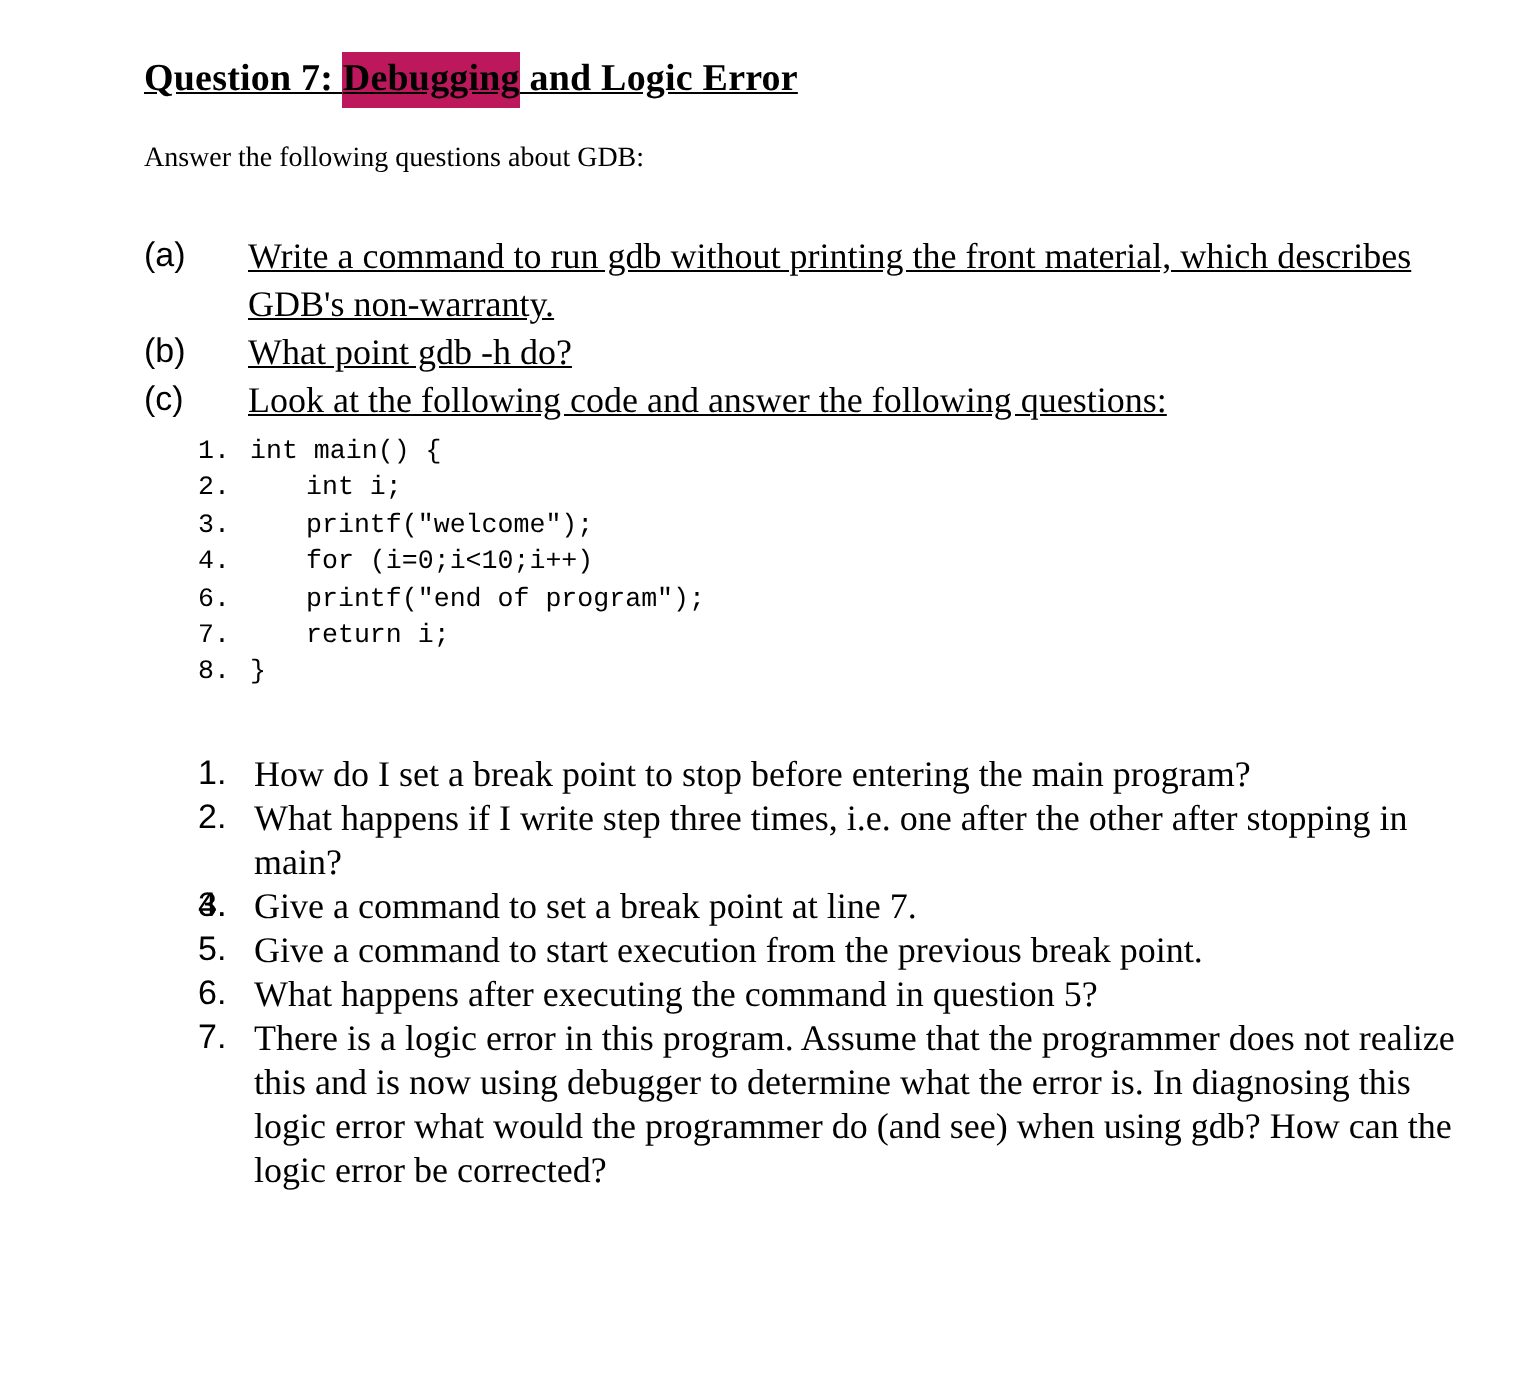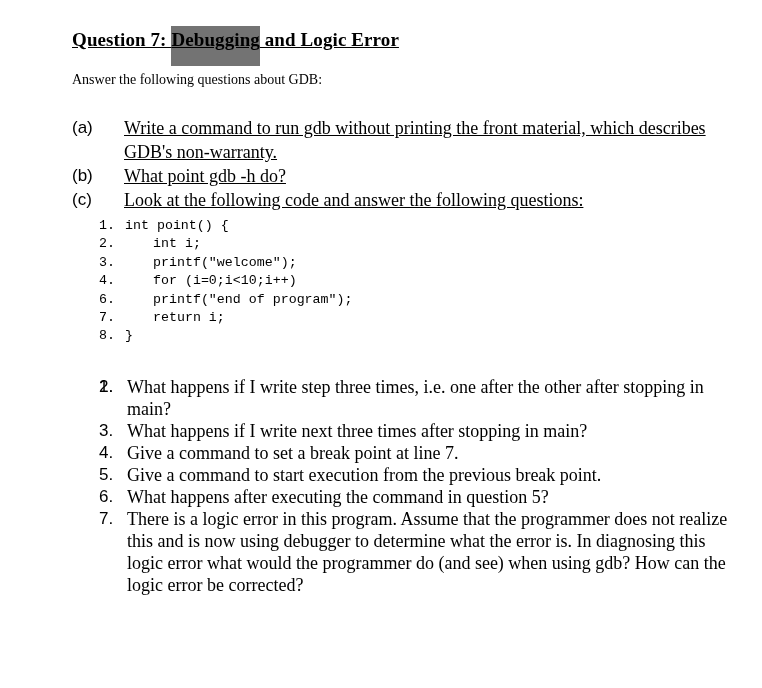--- a/index.html
+++ b/index.html
@@ -6,21 +6,21 @@
   body {
     width: 762px; height: 688px; position: relative; overflow: hidden;
     font-family: "Liberation Serif", "DejaVu Serif", serif;
     color: #000;
   }
   .title {
     position: absolute; left: 72px; top: 29px;
     font-size: 19px; font-weight: bold; text-decoration: underline;
     white-space: nowrap; letter-spacing: 0.1px;
   }
-  .hl { background: #737373; padding: 3px 0 16px 0; }
+  .hl { background: #be185d; padding: 3px 0 4px 0; }
   .intro {
     position: absolute; left: 72px; top: 72px;
     font-size: 14px; white-space: nowrap;
   }
   .parts { position: absolute; left: 72px; top: 116px; width: 660px; }
   .part { position: relative; font-size: 18px; line-height: 24px; padding-left: 52px; }
   .part .lbl {
     position: absolute; left: 0; top: 0;
     font-family: "Liberation Sans", "DejaVu Sans", sans-serif; font-size: 17px;
   }
@@ -56,30 +56,30 @@
     <span class="lbl">(b)</span>
     <span class="txt">What point gdb -h do?</span>
   </div>
   <div class="part">
     <span class="lbl">(c)</span>
     <span class="txt">Look at the following code and answer the following questions:</span>
   </div>
 </div>
 
 <div class="code">
-  <div class="code-line first"><span class="num">1.</span><span>int point() {</span></div>
+  <div class="code-line first"><span class="num">1.</span><span>int main() {</span></div>
   <div class="code-line"><span class="num">2.</span><span>int i;</span></div>
   <div class="code-line"><span class="num">3.</span><span>printf("welcome");</span></div>
   <div class="code-line"><span class="num">4.</span><span>for (i=0;i&lt;10;i++)</span></div>
   <div class="code-line"><span class="num">6.</span><span>printf("end of program");</span></div>
   <div class="code-line"><span class="num">7.</span><span>return i;</span></div>
   <div class="code-line last"><span class="num">8.</span><span>}</span></div>
 </div>
 
 <div class="qlist">
-  <div class="q"><span class="qn">1.</span></div>
+  <div class="q"><span class="qn">1.</span><span>How do I set a break point to stop before entering the main program?</span></div>
   <div class="q"><span class="qn">2.</span><span>What happens if I write step three times, i.e. one after the other after stopping in main?</span></div>
-  <div class="q"><span class="qn">3.</span><span>What happens if I write next three times after stopping in main?</span></div>
+  <div class="q"><span class="qn">3.</span></div>
   <div class="q"><span class="qn">4.</span><span>Give a command to set a break point at line 7.</span></div>
   <div class="q"><span class="qn">5.</span><span>Give a command to start execution from the previous break point.</span></div>
   <div class="q"><span class="qn">6.</span><span>What happens after executing the command in question 5?</span></div>
   <div class="q"><span class="qn">7.</span><span>There is a logic error in this program.  Assume that the programmer does not realize this and is now using debugger to determine what the error is.  In diagnosing this logic error what would the programmer do (and see) when using gdb? How can the logic error be corrected?</span></div>
 </div>
 
 </body></html>

